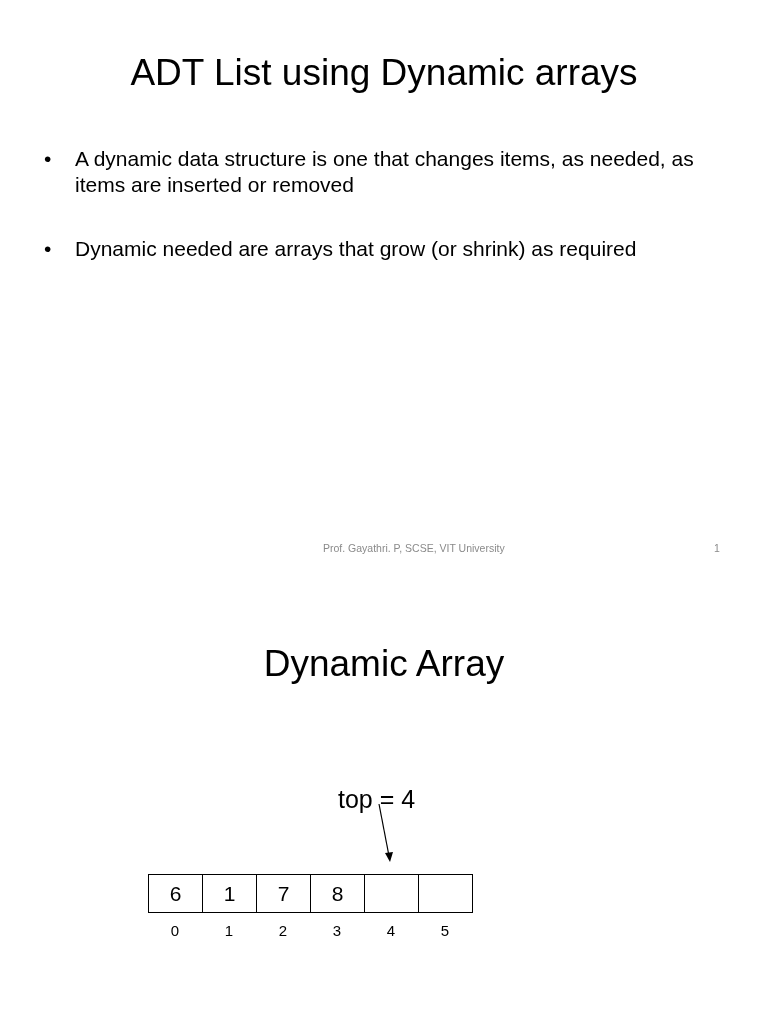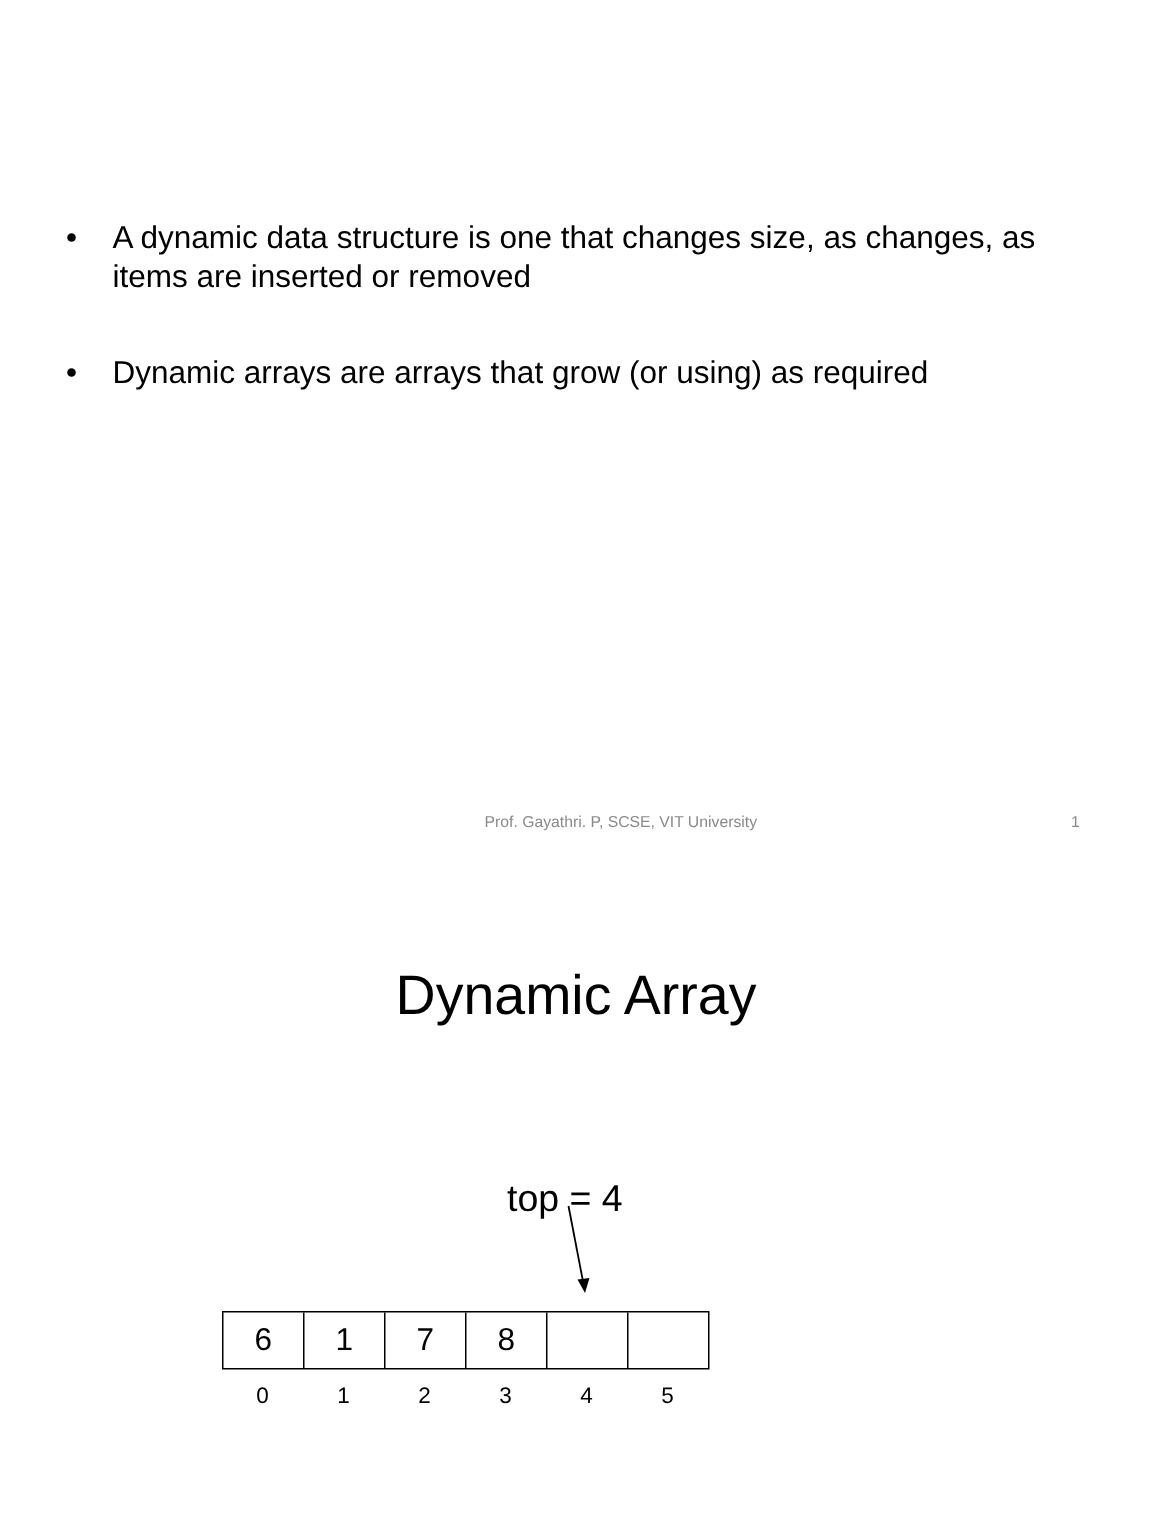--- a/index.html
+++ b/index.html
@@ -28,28 +28,29 @@
             display: flex; align-items: center; justify-content: center;
             font-family: "Liberation Sans", sans-serif; font-size: 21px; }
     .cell:last-child { border-right: none; }
     .indices { position: absolute; left: 148px; top: 330px; display: flex; }
     .idx { width: 54px; text-align: center; font-size: 15px; }
   </style>
 </head>
 <body>
 
 <div class="slide" id="slide1">
+  <div class="title">ADT List using Dynamic arrays</div>
   <ul class="bullets">
     <li>
       <span class="dot">•</span>
-      <span>A dynamic data structure is one that changes size, as changes, as items are inserted or removed</span>
+      <span>A dynamic data structure is one that changes items, as needed, as items are inserted or removed</span>
     </li>
     <li>
       <span class="dot">•</span>
-      <span>Dynamic arrays are arrays that grow (or using) as required</span>
+      <span>Dynamic needed are arrays that grow (or shrink) as required</span>
     </li>
   </ul>
   <div class="footer author">Prof. Gayathri. P, SCSE, VIT University</div>
   <div class="footer page">1</div>
 </div>
 
 <div class="slide" id="slide2">
   <div class="title">Dynamic Array</div>
   <div class="top-label">top = 4</div>
   <svg class="arrow" width="40" height="66" viewBox="0 0 40 66">

